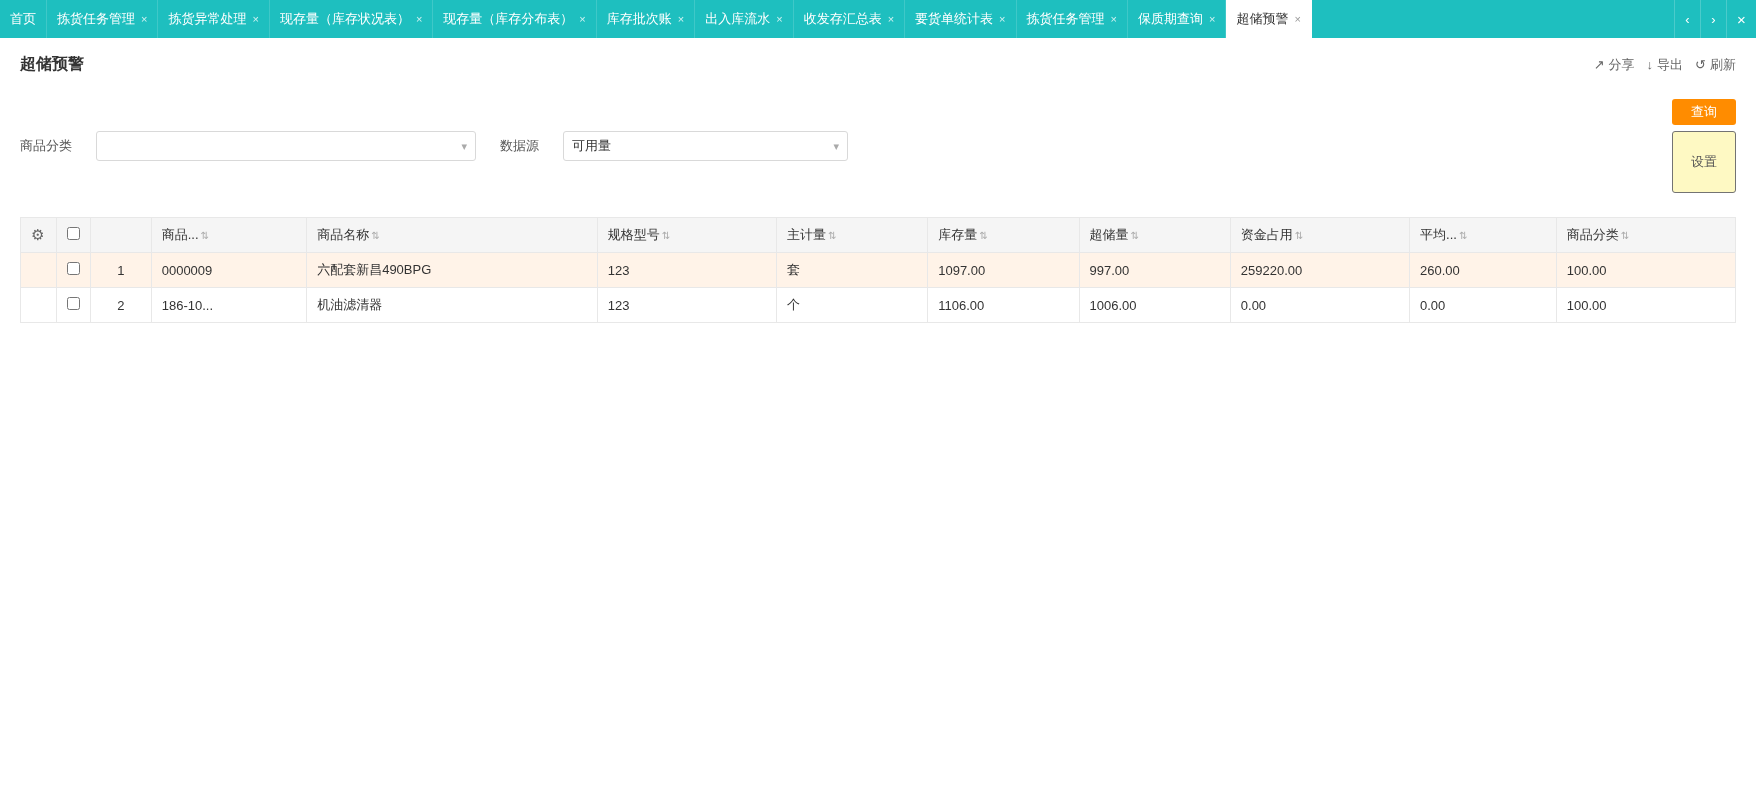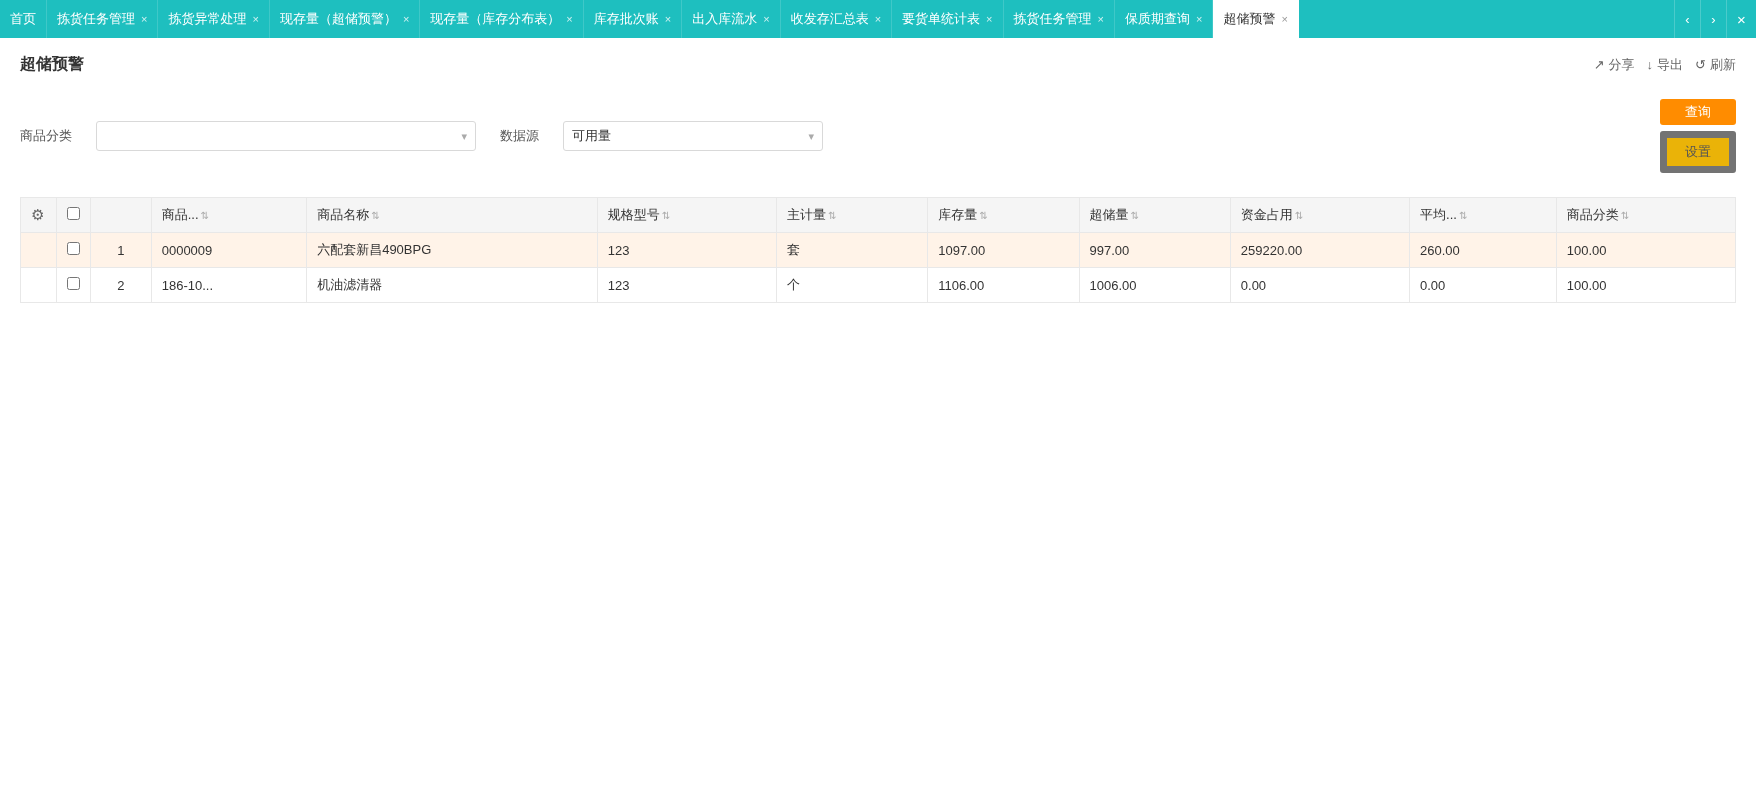--- a/index.html
+++ b/index.html
@@ -117,41 +117,41 @@
       border-radius: 3px;
       padding: 0 8px;
       background: #fff;
       color: #333;
       display: flex;
       align-items: center;
       justify-content: space-between;
       cursor: pointer;
     }
     .filter-select-small {
-      width: 260px;
+      width: 285px;
     }
     .filter-select .arrow-down {
       color: #aaa;
       font-size: 11px;
     }
     .btn-query {
       background: #ff8c00;
       color: #fff;
       border: none;
       border-radius: 3px;
       padding: 4px 18px;
       cursor: pointer;
       font-size: 13px;
     }
     .btn-settings {
-      background: #eab308;
+      background: #fef9c3;
       color: #555;
-      border: 7px solid #737373;
+      border: 1px solid #737373;
       border-radius: 3px;
-      padding: 5px 18px;
+      padding: 21px 18px;
       cursor: pointer;
       font-size: 13px;
     }
     .filter-buttons {
       margin-left: auto;
       display: flex;
       flex-direction: column;
       gap: 6px;
     }
 
@@ -218,21 +218,21 @@
   </div>
   <div class="topbar-item">
     <span>拣货任务管理</span>
     <span class="close-x">×</span>
   </div>
   <div class="topbar-item">
     <span>拣货异常处理</span>
     <span class="close-x">×</span>
   </div>
   <div class="topbar-item">
-    <span>现存量（超储预警）</span>
+    <span>现存量（库存状况表）</span>
     <span class="close-x">×</span>
   </div>
   <div class="topbar-item">
     <span>现存量（库存分布表）</span>
     <span class="close-x">×</span>
   </div>
   <div class="topbar-item">
     <span>库存批次账</span>
     <span class="close-x">×</span>
   </div>

